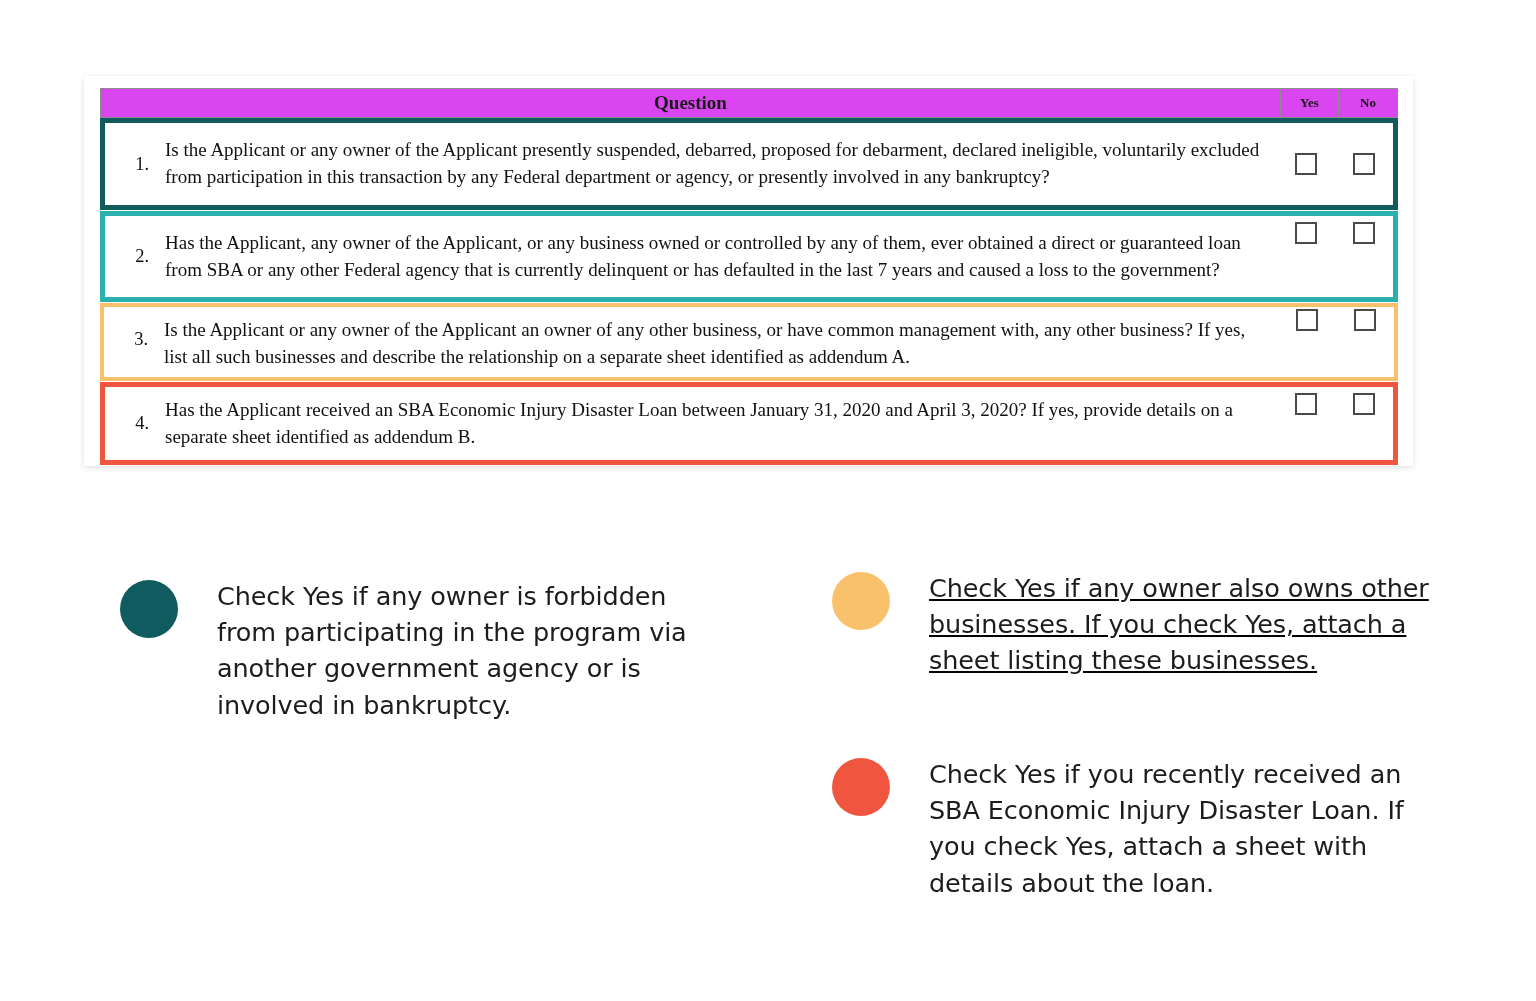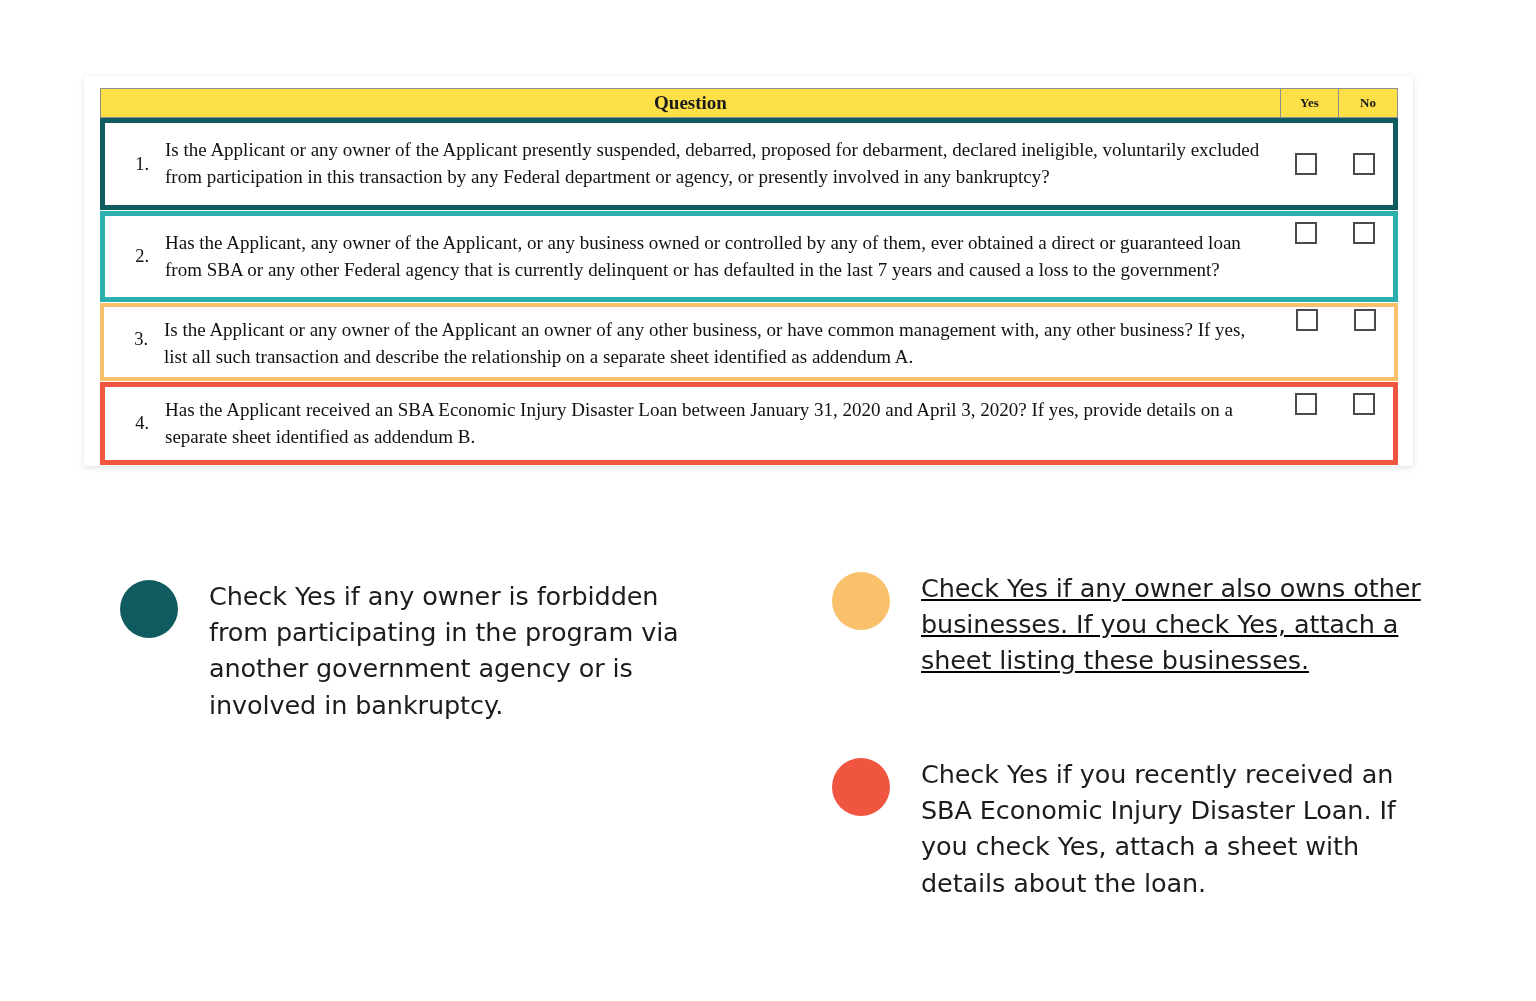--- a/index.html
+++ b/index.html
@@ -34,21 +34,21 @@
     width: 1298px;
     height: 368px;
   }
 
   
   .thead {
     display: flex;
     height: 30px;
     border: 1px solid #8d8d8d;
     box-sizing: border-box;
-    background: #fde047;
+    background: #d946ef;
   }
   .th-question {
     flex: 1 1 auto;
     display: flex;
     align-items: center;
     justify-content: center;
     font-family: "Liberation Serif", serif;
     font-weight: bold;
     font-size: 19px;
     color: #1a1a1a;
@@ -150,21 +150,21 @@
   .lg-d { left: 832px; top: 196px; width: 600px; }
 
   .dot {
     width: 58px;
     height: 58px;
     border-radius: 50%;
     flex: 0 0 58px;
     margin-top: 2px;
   }
   .legend-text {
-    margin-left: 31px;
+    margin-left: 39px;
     font-family: "DejaVu Sans", sans-serif;
     font-size: 25.5px;
     line-height: 1.42;
     color: #1c1c1c;
     letter-spacing: -0.1px;
   }
 </style>
 </head>
 <body>
 
@@ -199,21 +199,21 @@
         <div class="checkbox"></div>
       </div>
       <div class="cb-cell">
         <div class="checkbox"></div>
       </div>
     </div>
 
     <div class="qrow qrow-3">
       <div class="qcell">
         <div class="qnum">3.</div>
-        <div class="qtext">Is the Applicant or any owner of the Applicant an owner of any other business, or have common management with, any other business? If yes, list all such transaction and describe the relationship on a separate sheet identified as addendum A.</div>
+        <div class="qtext">Is the Applicant or any owner of the Applicant an owner of any other business, or have common management with, any other business? If yes, list all such businesses and describe the relationship on a separate sheet identified as addendum A.</div>
       </div>
       <div class="cb-cell">
         <div class="checkbox"></div>
       </div>
       <div class="cb-cell">
         <div class="checkbox"></div>
       </div>
     </div>
 
     <div class="qrow qrow-4">

